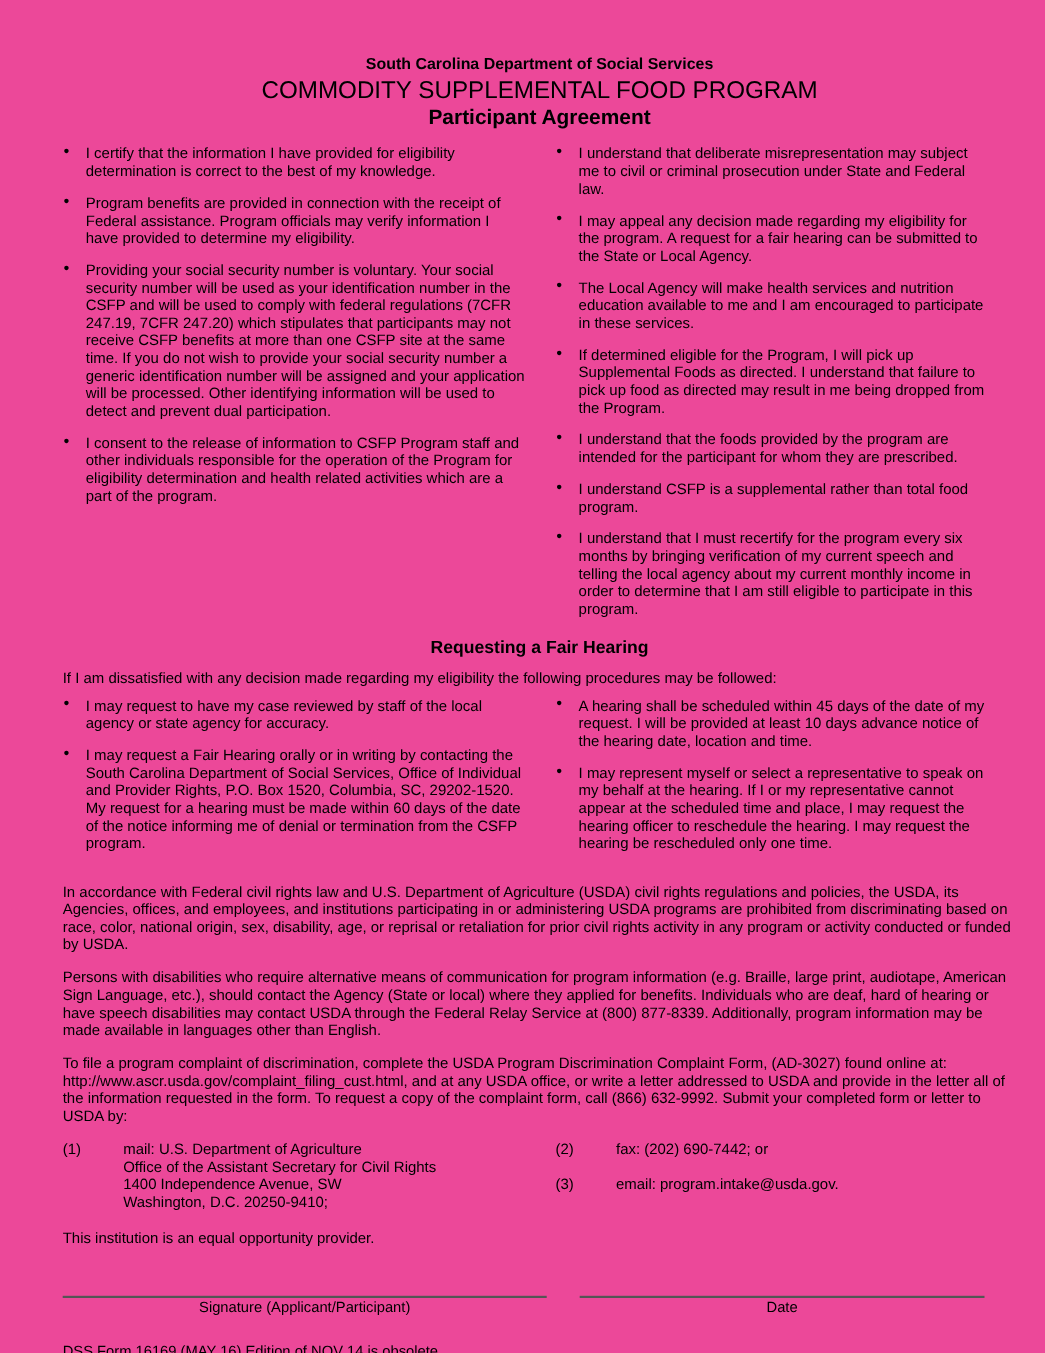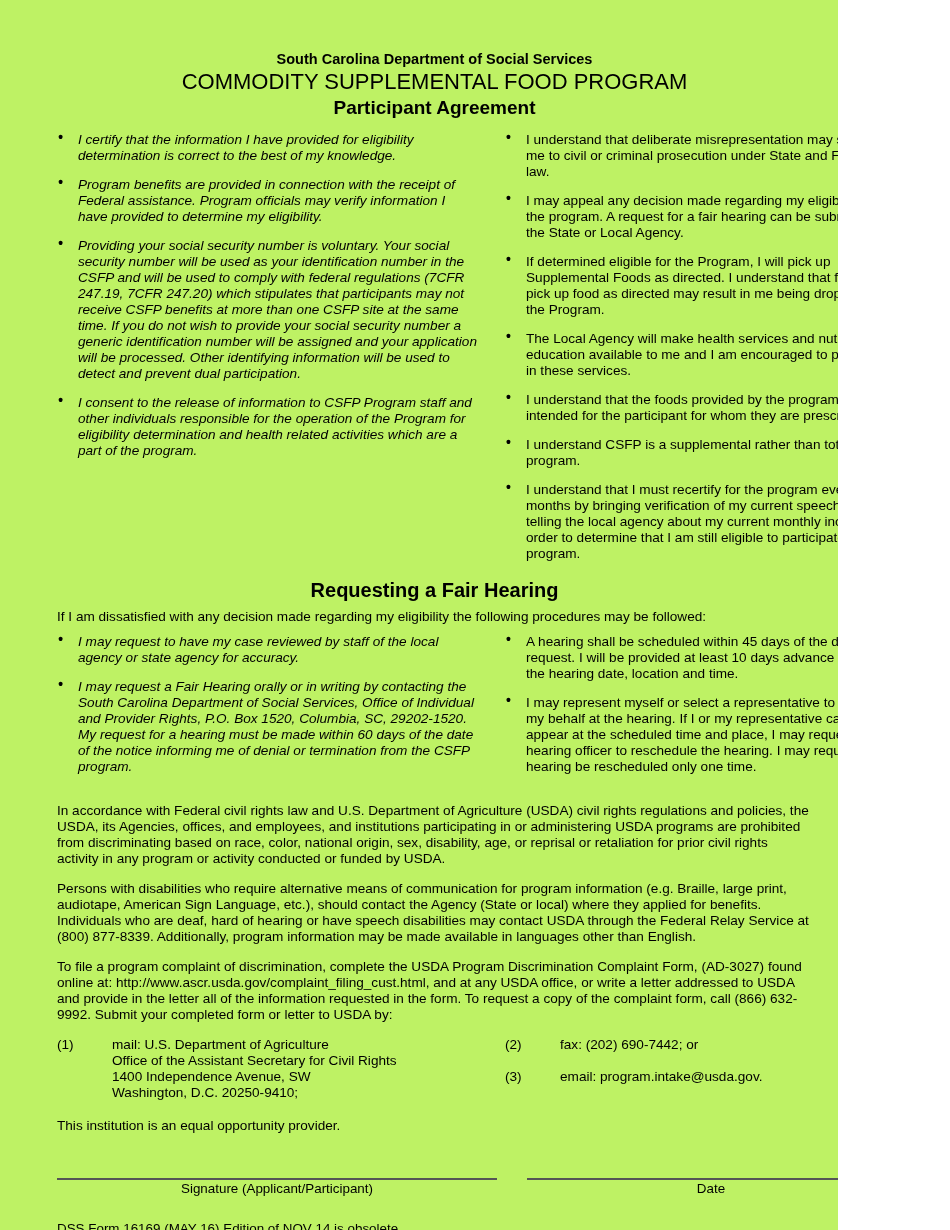--- a/index.html
+++ b/index.html
@@ -4,57 +4,57 @@
 <style>
   * { margin: 0; padding: 0; box-sizing: border-box; }
   html, body { background: #ffffff; }
   body {
     font-family: "Liberation Sans", sans-serif;
     color: #000000;
     -webkit-font-smoothing: antialiased;
   }
   .page {
     position: relative;
-    width: 838px;
+    width: 950px;
     height: 1230px;
-    background: #bef264;
+    background: #ec4899;
     padding: 50px 26px 20px 57px;
     overflow: hidden;
     font-size: 13.6px;
     line-height: 16px;
   }
   
   .doc-header { text-align: center; margin-bottom: 12px; }
   .agency-name { font-size: 14.5px; font-weight: bold; line-height: 18px; }
   .program-title { font-size: 22px; font-weight: normal; line-height: 27px; }
   .doc-subtitle { font-size: 19px; font-weight: bold; line-height: 25px; }
 
   
   .two-col { display: flex; }
-  .col-left  { width: 420px; margin-right: 28px; flex: none; font-style: italic; }
+  .col-left  { width: 420px; margin-right: 28px; flex: none; }
   .col-right { width: 390px; flex: none; }
   ul.bullets { list-style: none; }
   ul.bullets li {
     position: relative;
     padding-left: 21px;
     margin-bottom: 13px;
   }
   ul.bullets li::before {
     content: "\2022";
     position: absolute;
     left: 1px;
     top: -3px;
     font-size: 14px;
     font-weight: bold;
   }
 
   
   .section-title {
     text-align: center;
-    font-size: 20px;
+    font-size: 16px;
     font-weight: bold;
     line-height: 24px;
     margin-top: 3px;
     margin-bottom: 7px;
   }
   .intro-line { margin-bottom: 9px; }
 
   
   .paragraphs { margin-top: 15px; }
   .paragraphs p { margin-bottom: 14px; }
@@ -92,22 +92,22 @@
   <section class="two-col">
     <ul class="bullets col-left">
       <li>I certify that the information I have provided for eligibility determination is correct to the best of my knowledge.</li>
       <li>Program benefits are provided in connection with the receipt of Federal assistance. Program officials may verify information I have provided to determine my eligibility.</li>
       <li>Providing your social security number is voluntary. Your social security number will be used as your identification number in the CSFP and will be used to comply with federal regulations (7CFR 247.19, 7CFR 247.20) which stipulates that participants may not receive CSFP benefits at more than one CSFP site at the same time. If you do not wish to provide your social security number a generic identification number will be assigned and your application will be processed. Other identifying information will be used to detect and prevent dual participation.</li>
       <li>I consent to the release of information to CSFP Program staff and other individuals responsible for the operation of the Program for eligibility determination and health related activities which are a part of the program.</li>
     </ul>
     <ul class="bullets col-right">
       <li>I understand that deliberate misrepresentation may subject me to civil or criminal prosecution under State and Federal law.</li>
       <li>I may appeal any decision made regarding my eligibility for the program. A request for a fair hearing can be submitted to the State or Local Agency.</li>
+      <li>The Local Agency will make health services and nutrition education available to me and I am encouraged to participate in these services.</li>
       <li>If determined eligible for the Program, I will pick up Supplemental Foods as directed. I understand that failure to pick up food as directed may result in me being dropped from the Program.</li>
-      <li>The Local Agency will make health services and nutrition education available to me and I am encouraged to participate in these services.</li>
       <li>I understand that the foods provided by the program are intended for the participant for whom they are prescribed.</li>
       <li>I understand CSFP is a supplemental rather than total food program.</li>
       <li>I understand that I must recertify for the program every six months by bringing verification of my current speech and telling the local agency about my current monthly income in order to determine that I am still eligible to participate in this program.</li>
     </ul>
   </section>
 
   <h2 class="section-title">Requesting a Fair Hearing</h2>
   <p class="intro-line">If I am dissatisfied with any decision made regarding my eligibility the following procedures may be followed:</p>
 
   <section class="two-col">

